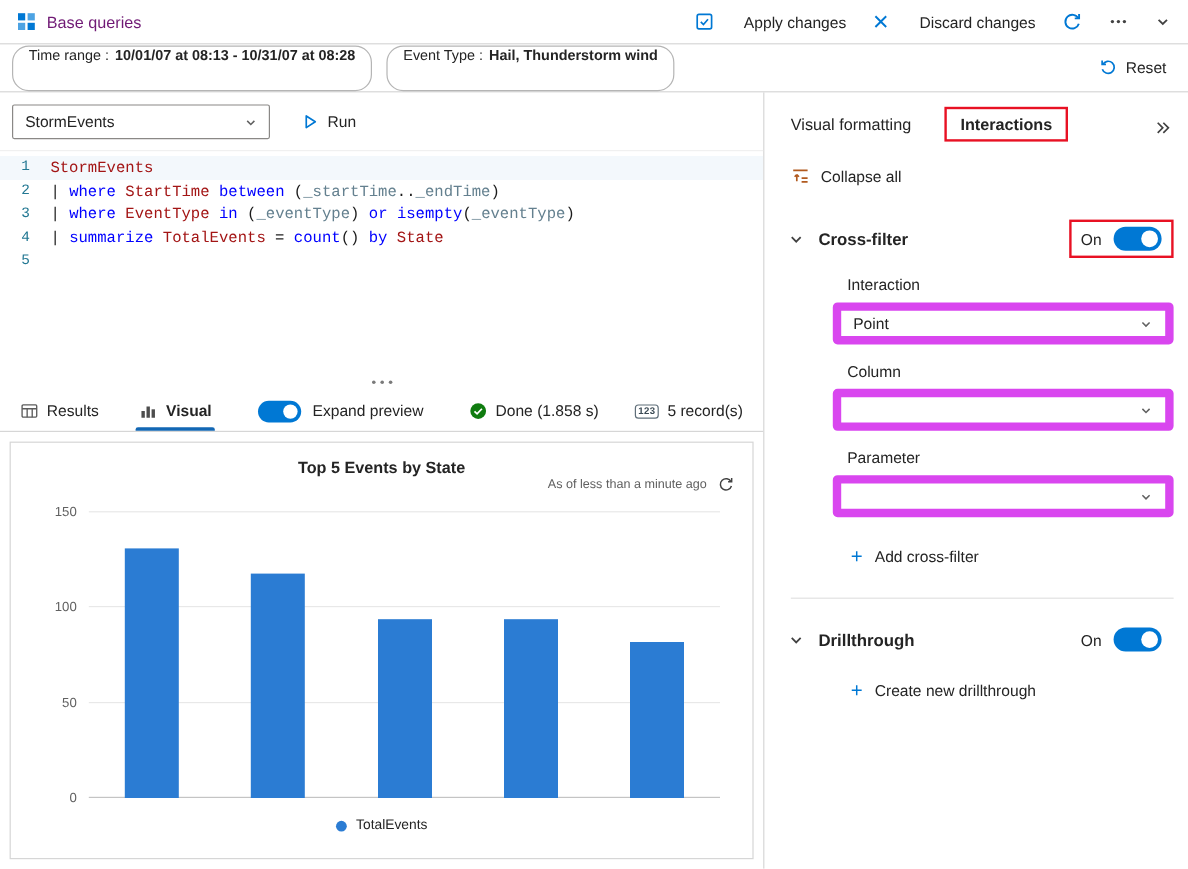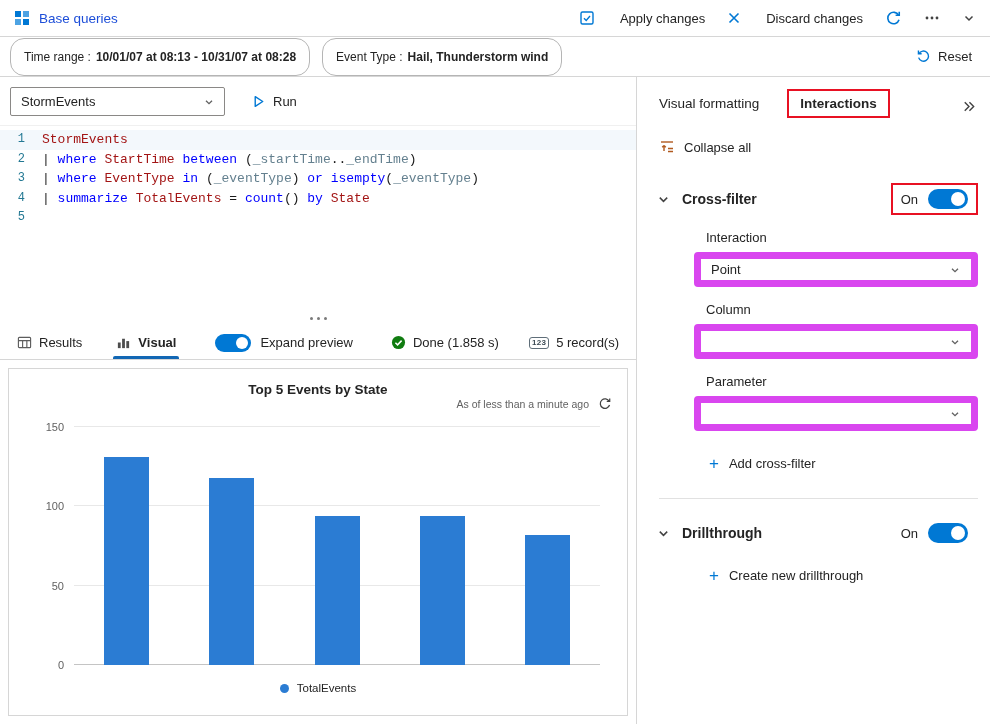--- a/index.html
+++ b/index.html
@@ -7,28 +7,28 @@
     --kw:#0000ff; --ident:#a31515; --param:#64808f; --num:#098658; --linenum:#237893;
   }
   *{box-sizing:border-box; margin:0; padding:0;}
   html,body{width:990px; height:724px; overflow:hidden;}
   body{font-family:"Liberation Sans","DejaVu Sans",sans-serif; font-size:13px; color:#242424; background:#fff; position:relative;}
   svg{display:block;}
 
   
   .topbar{height:37px; display:flex; align-items:center; padding:0 14px; border-bottom:1px solid #d6d6d6;}
   .topbar-left{display:flex; align-items:center; gap:9px;}
-  .topbar-title{font-size:13.5px; color:#1d4ed8;}
+  .topbar-title{font-size:13.5px; color:#701a75;}
   .topbar-right{margin-left:auto; display:flex; align-items:center; gap:22px;}
   .tb-btn{display:flex; align-items:center; gap:25px; cursor:pointer; color:#242424;}
   .tb-iconbtn{display:flex; align-items:center; cursor:pointer;}
 
   
   .filterbar{height:40px; display:flex; align-items:center; gap:12px; padding:0 10px; border-bottom:1px solid #d6d6d6;}
-  .pill{height:38px; display:flex; align-items:center; gap:5px; border:1px solid #b5b5b5; border-radius:14px; padding:0 13px; font-size:12px; cursor:pointer; white-space:nowrap;}
+  .pill{height:38px; display:flex; align-items:flex-start; gap:5px; border:1px solid #b5b5b5; border-radius:14px; padding:0 13px; font-size:12px; cursor:pointer; white-space:nowrap;}
   .pill .val{font-weight:700;}
   .reset{margin-left:auto; display:flex; align-items:center; gap:7px; padding-right:8px; cursor:pointer;}
 
   
   .main{display:flex; height:647px;}
   .left{width:637px; border-right:1px solid #d6d6d6; display:flex; flex-direction:column;}
   .right{flex:1; position:relative; padding:0 12px 0 20px;}
 
   
   .controls{display:flex; align-items:center; gap:26px; padding:10px 10px 9px 10px;}

